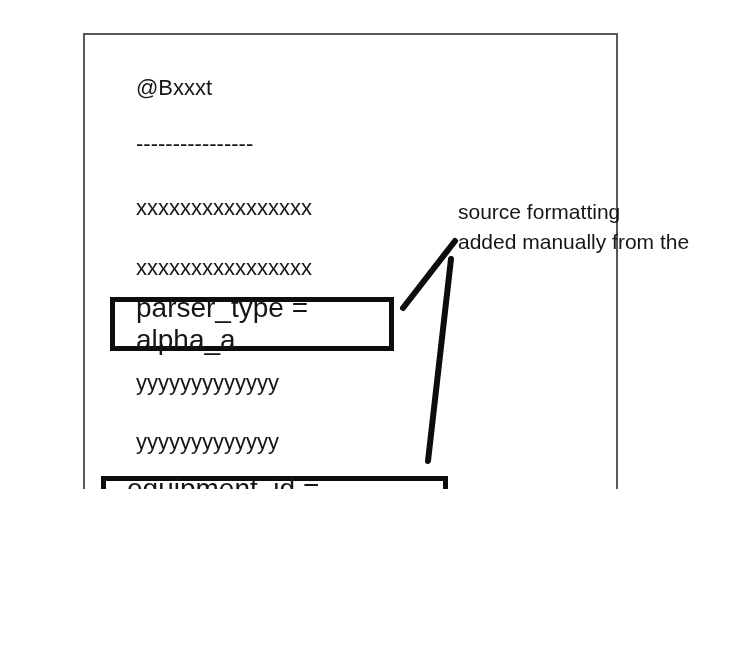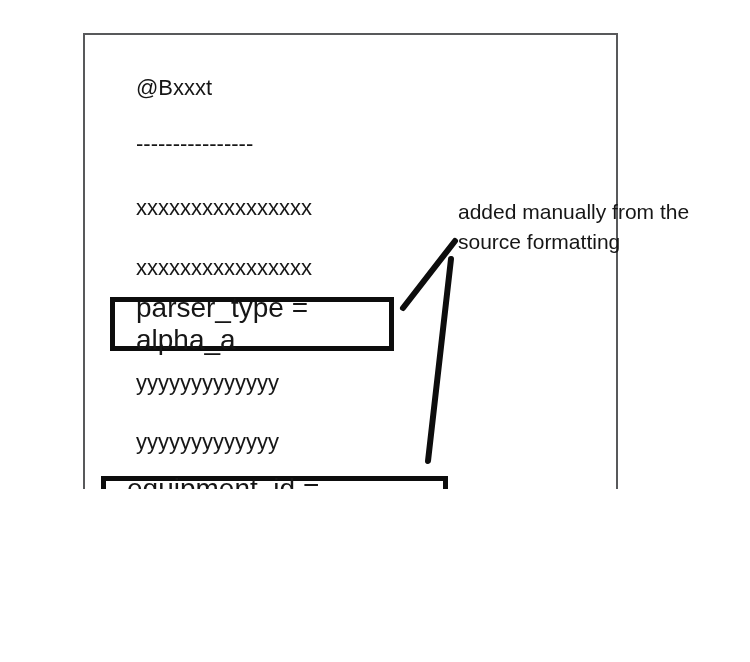--- a/index.html
+++ b/index.html
@@ -107,17 +107,17 @@
   <div id="equipment-box" class="callout-box">
     <span>equipment_id = equipment_a01</span>
   </div>
 
   <svg id="connectors" width="750" height="662" viewBox="0 0 750 662">
     <line x1="455" y1="241" x2="403" y2="308" stroke-width="6" stroke-linecap="round" stroke="#0d0d0d"></line>
     <line x1="451" y1="259" x2="428" y2="461" stroke-width="6" stroke-linecap="round" stroke="#0d0d0d"></line>
   </svg>
 
   <div class="annotation">
+    <span>source formatting</span>
     <span>added manually from the</span>
-    <span>source formatting</span>
   </div>
 
 </div>
 
 </body></html>

